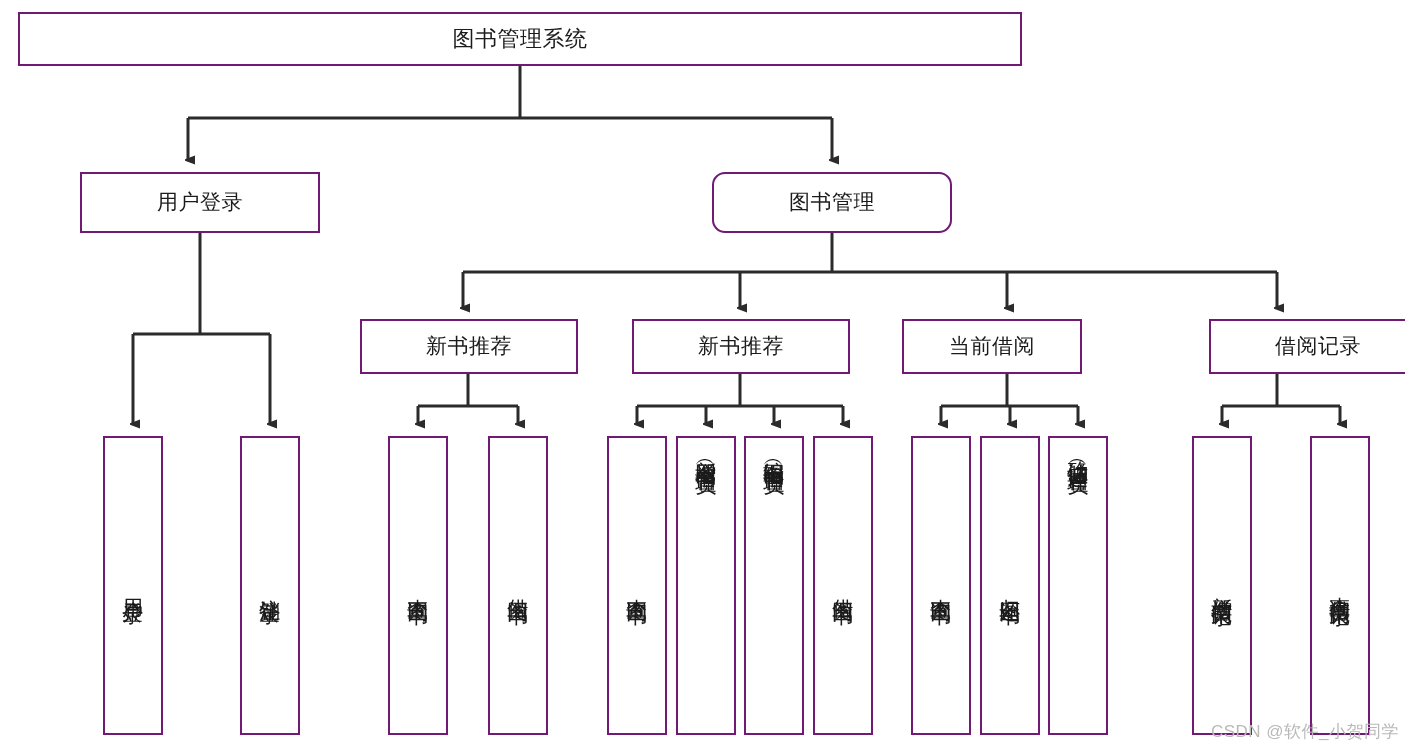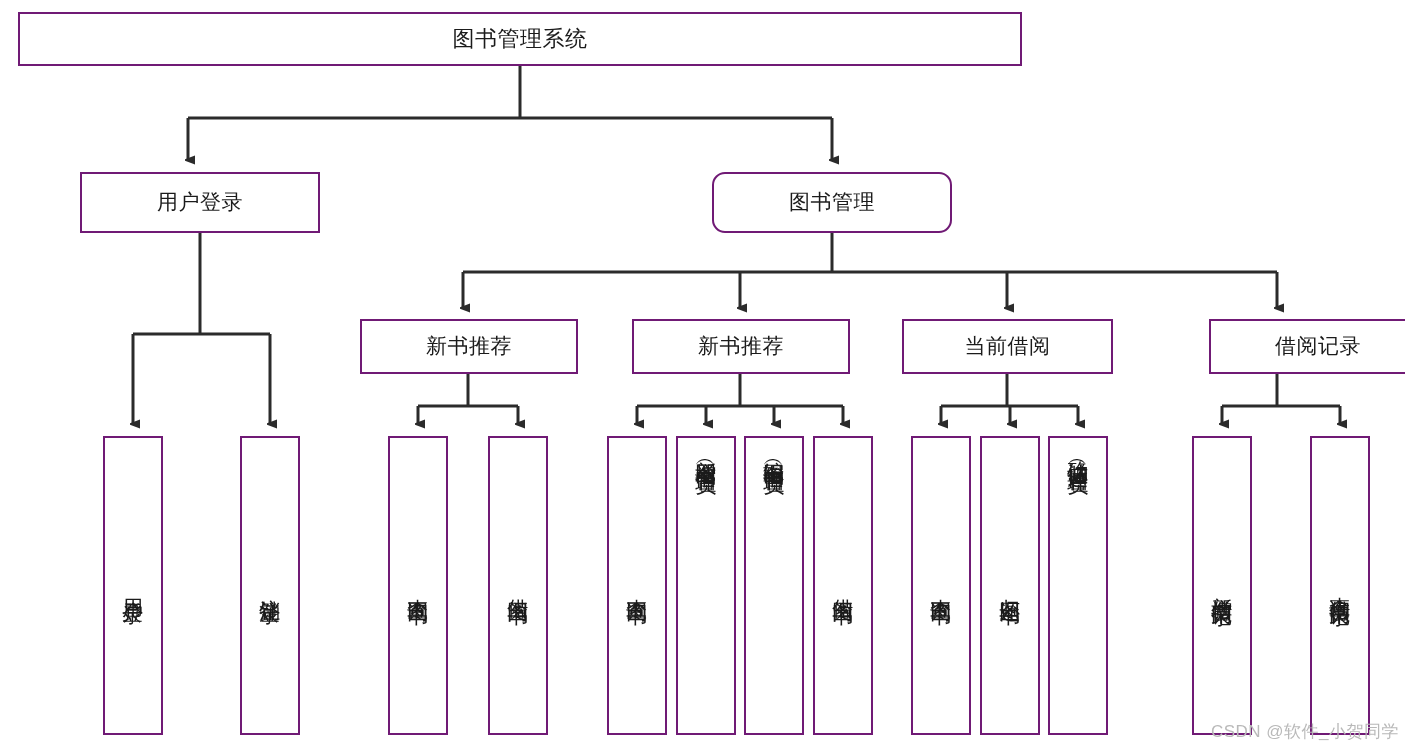--- a/index.html
+++ b/index.html
@@ -144,21 +144,21 @@
   </div>
 
   <div class="node level3" style="left:360px; top:319px; width:218px; height:55px;">
     <span class="node-label">新书推荐</span>
   </div>
 
   <div class="node level3" style="left:632px; top:319px; width:218px; height:55px;">
     <span class="node-label">新书推荐</span>
   </div>
 
-  <div class="node level3" style="left:902px; top:319px; width:211px; height:55px;">
+  <div class="node level3" style="left:902px; top:319px; width:180px; height:55px;">
     <span class="node-label">当前借阅</span>
   </div>
 
   <div class="node level3" style="left:1170px; top:319px; width:218px; height:55px;margin-left:39px;">
     <span class="node-label">借阅记录</span>
   </div>
 
   <div class="node leaf center-v" style="left:103px; top:436px; width:60px; height:299px;">
     <span class="node-label">用户登录</span>
   </div>

